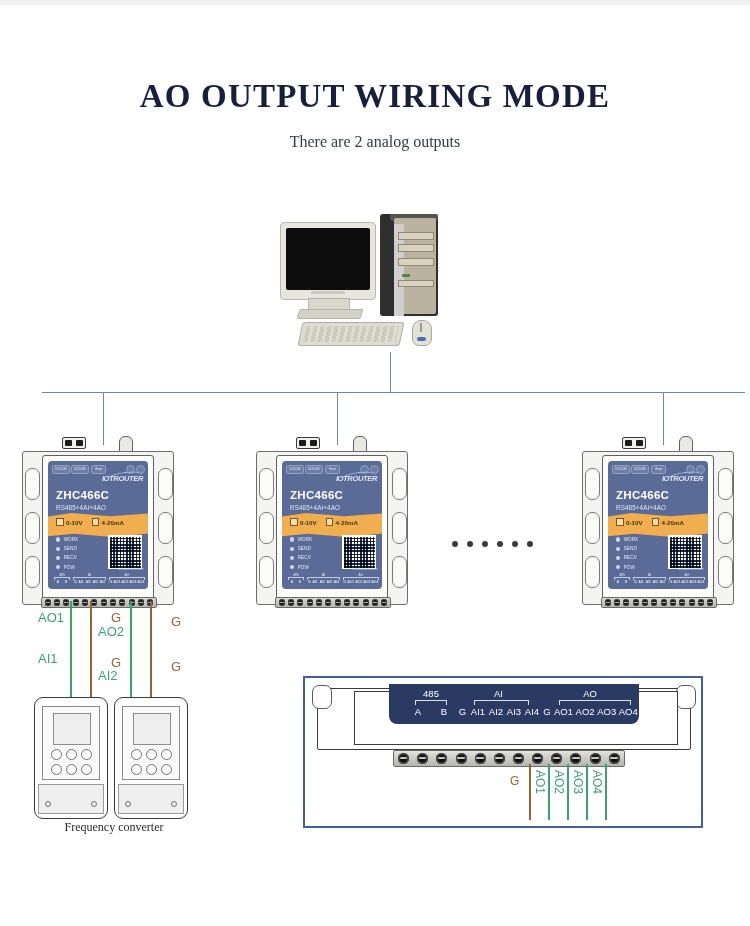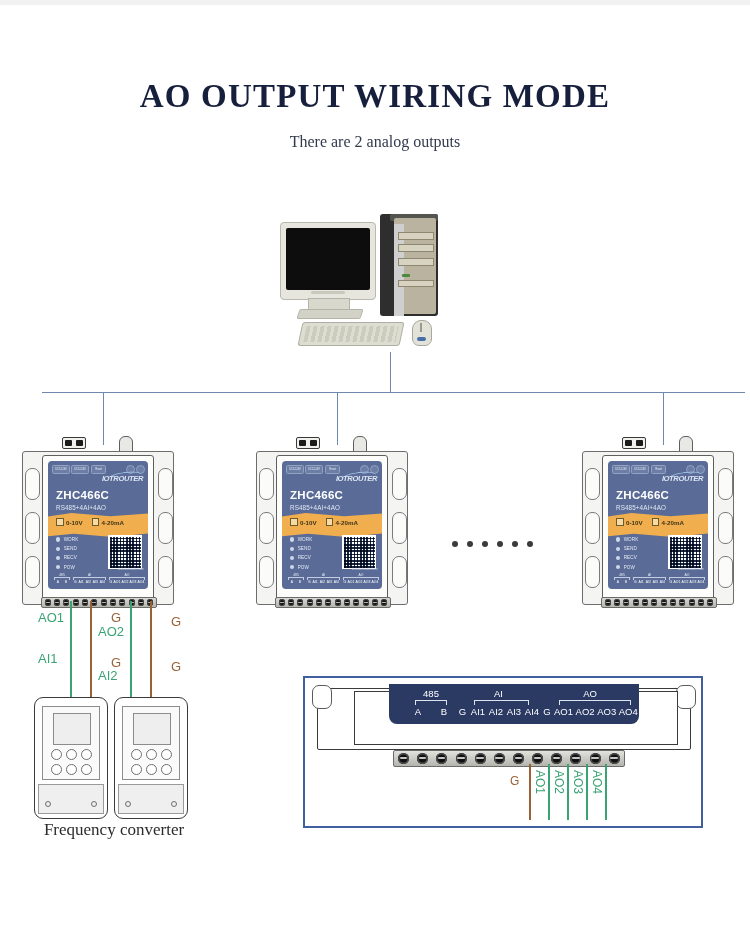--- a/index.html
+++ b/index.html
@@ -117,21 +117,21 @@
   
   .fc{position:absolute;width:72px;height:120px;border:1.6px solid #3a3a3a;border-radius:9px;background:#ffffff;}
   .fc-inner{position:absolute;left:7px;top:8px;width:56px;height:72px;border:1.3px solid #8c8c8c;background:#fafafa;}
   .fc-screen{position:absolute;left:10px;top:6px;width:36px;height:30px;border:1.2px solid #8c8c8c;background:#eeeeee;}
   .fc-keys{position:absolute;left:8px;top:42px;width:40px;display:grid;grid-template-columns:repeat(3,1fr);
     grid-gap:4px 4px;}
   .fc-key{width:9px;height:9px;border-radius:50%;border:1.2px solid #6e6e6e;background:#fff;}
   .fc-lower{position:absolute;left:3px;top:86px;width:64px;height:28px;background:#efefef;border:1.2px solid #9a9a9a;}
   .fc-hole{position:absolute;top:16px;width:4px;height:4px;border-radius:50%;border:1px solid #6e6e6e;}
   .fc-caption{position:absolute;left:14px;top:820px;width:200px;text-align:center;
-    font-family:"Liberation Serif", serif;font-size:17px;color:#2b2b2b;}
+    font-family:"Liberation Serif", serif;font-size:12px;color:#2b2b2b;}
 
   
   .detail{position:absolute;left:303px;top:676px;width:396px;height:148px;
     background:#ffffff;border:2px solid #3f5f9e;}
   .det-bracket{position:absolute;left:12px;top:10px;width:372px;height:60px;
     border:1.6px solid #3a3a3a;background:#ffffff;border-radius:2px;}
   .det-slot{position:absolute;width:18px;height:22px;border:1.4px solid #5a5a5a;border-radius:7px;background:#fff;}
   .det-body{position:absolute;left:36px;top:2px;width:322px;height:52px;
     background:#ffffff;border:1.6px solid #3a3a3a;}
   .det-face{position:absolute;left:34px;top:-8px;width:250px;height:40px;background:#2b3a63;border-radius:0 0 8px 8px;}

